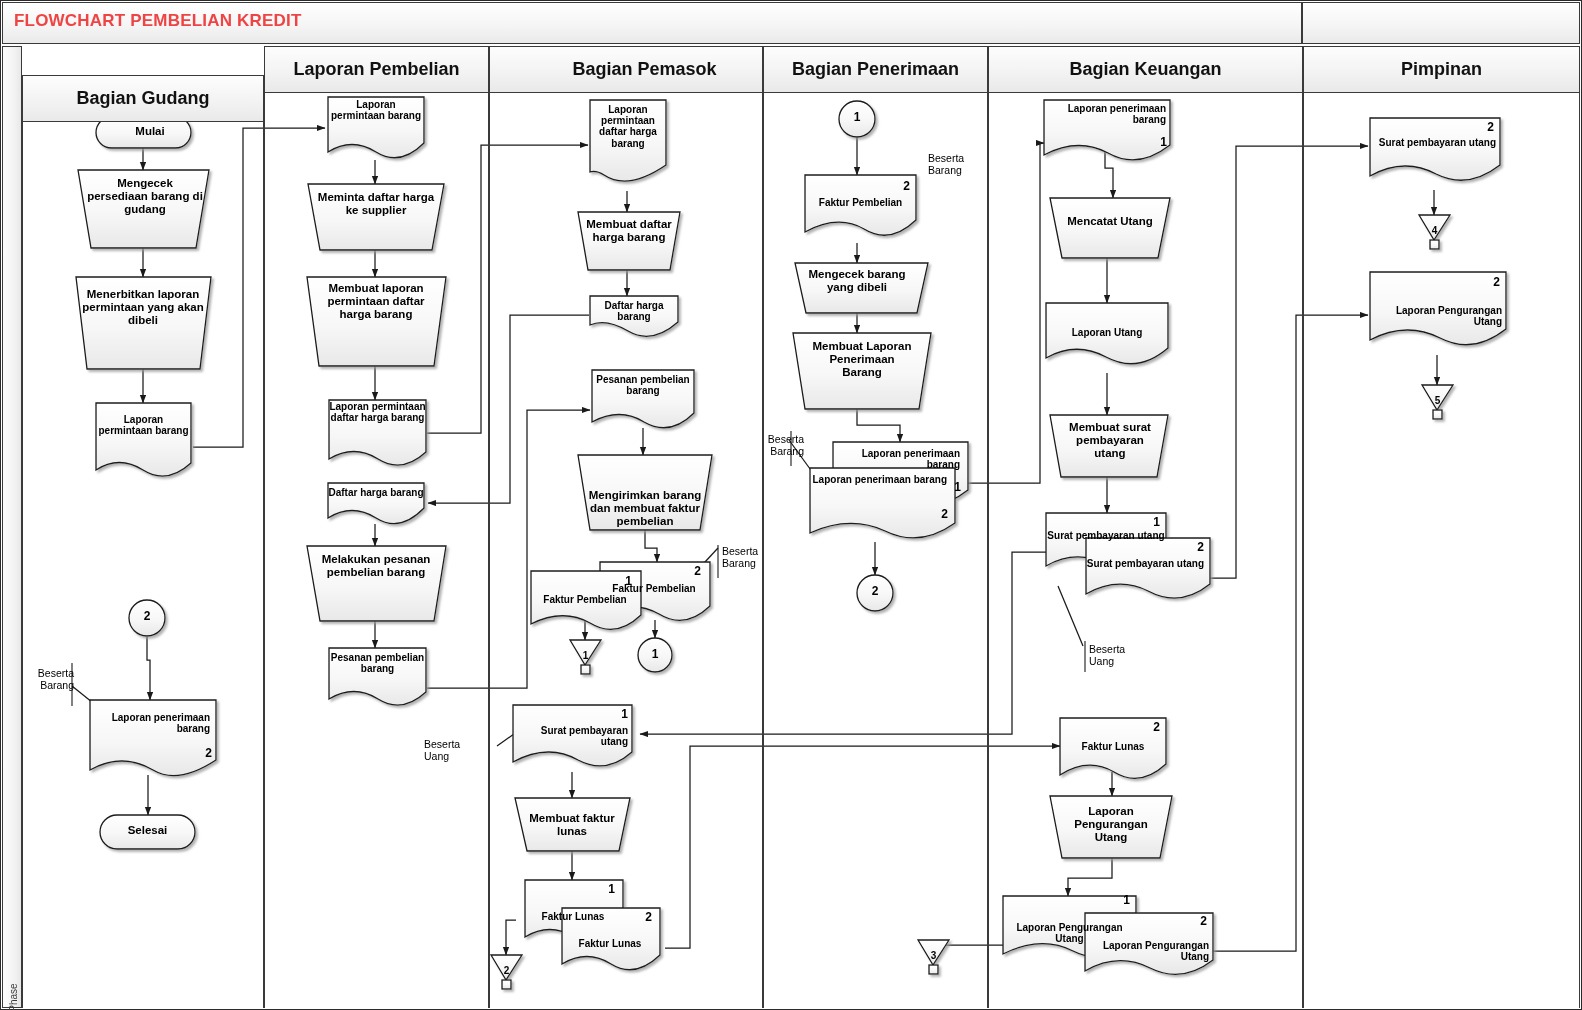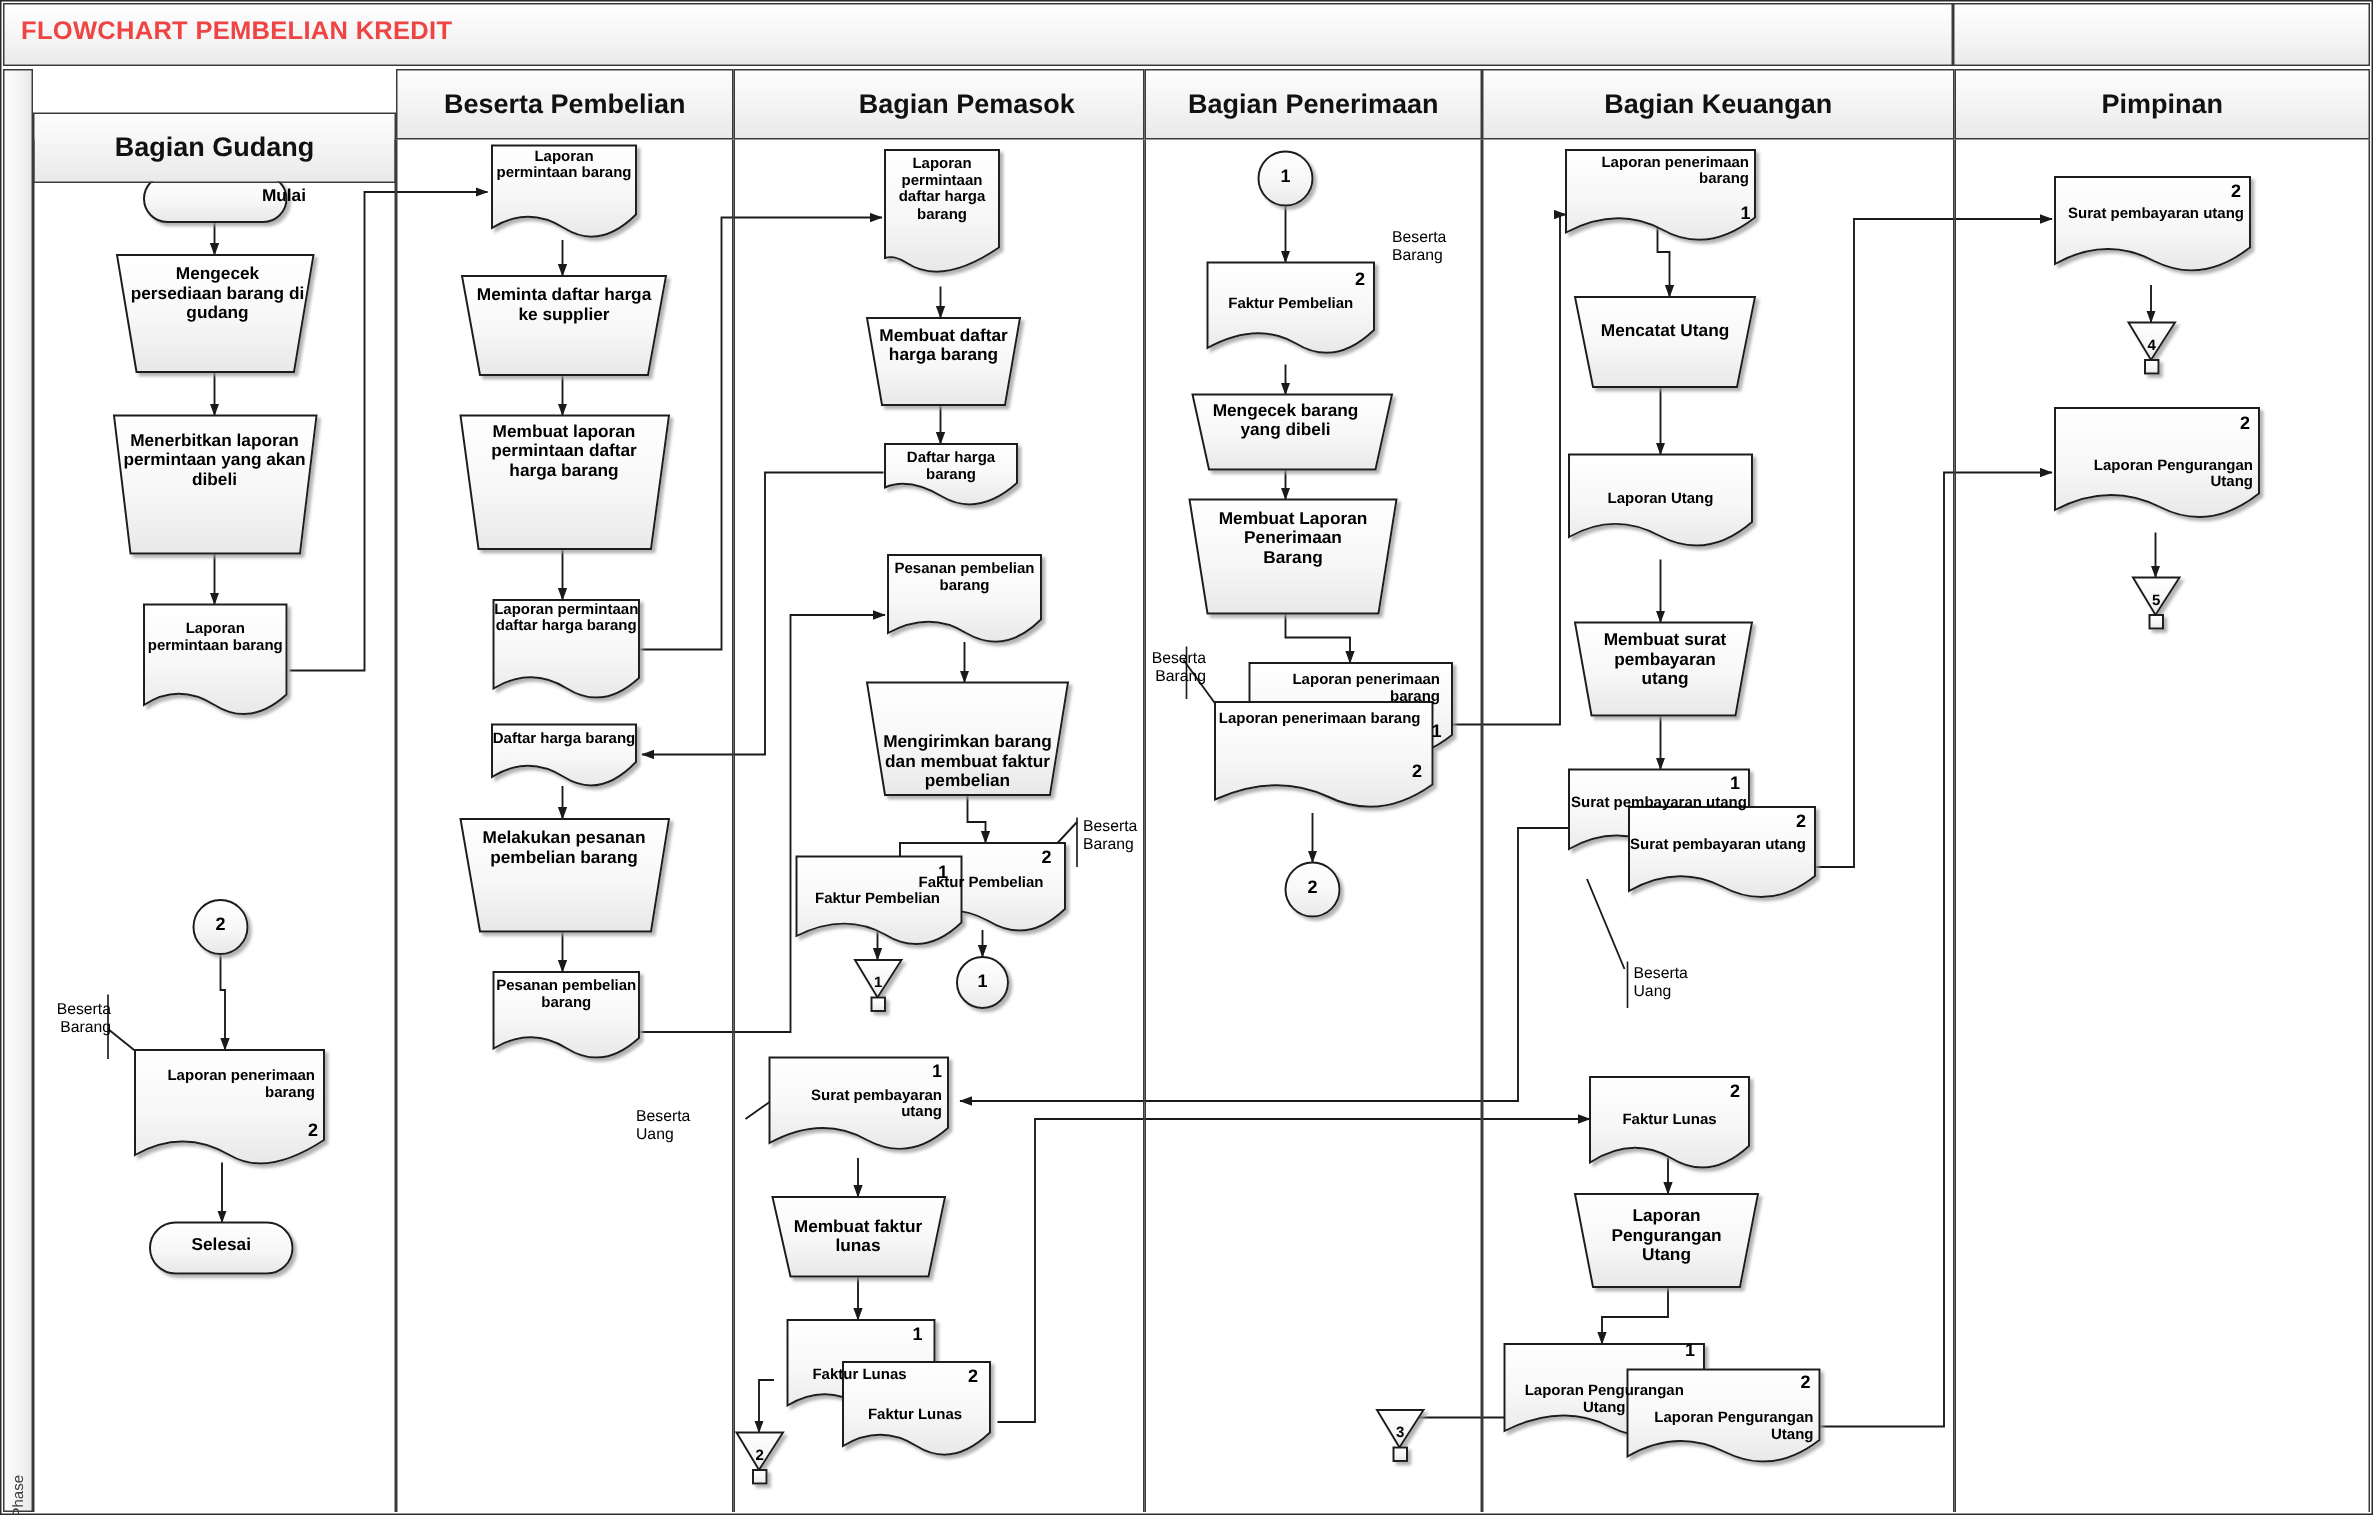--- a/index.html
+++ b/index.html
@@ -205,34 +205,34 @@
 
   <div class="title-bar"></div>
   <div class="title-bar2"></div>
   <div class="title-txt">FLOWCHART PEMBELIAN KREDIT</div>
 
   <div class="phase-col">
     <div class="phase-txt">Phase</div>
   </div>
 
   <div class="hdr" style="left:22px;width:242px;margin-top:29px;">Bagian Gudang</div>
-  <div class="hdr" style="left:264px;width:225px;">Beserta Pembelian</div>
+  <div class="hdr" style="left:264px;width:225px;">Laporan Pembelian</div>
   <div class="hdr" style="left:489px;width:274px;padding-left:37px;">Bagian Pemasok</div>
   <div class="hdr" style="left:763px;width:225px;">Bagian Penerimaan</div>
   <div class="hdr" style="left:988px;width:315px;">Bagian Keuangan</div>
   <div class="hdr" style="left:1303px;width:277px;">Pimpinan</div>
 
   <div class="lane" style="left:22px;width:242px;"></div>
   <div class="lane" style="left:264px;width:225px;"></div>
   <div class="lane" style="left:489px;width:274px;"></div>
   <div class="lane" style="left:763px;width:225px;"></div>
   <div class="lane" style="left:988px;width:315px;"></div>
   <div class="lane" style="left:1303px;width:277px;"></div>
 
-  <div class="lbl t-term" style="left:96px;top:125px;width:108px;text-align:right;">Mulai</div>
+  <div class="lbl t-term" style="left:96px;top:125px;width:108px;">Mulai</div>
   <div class="lbl t-proc" style="left:86px;top:177px;width:118px;">Mengecek persediaan barang di gudang</div>
   <div class="lbl t-proc" style="left:78px;top:288px;width:130px;">Menerbitkan laporan permintaan yang akan dibeli</div>
   <div class="lbl t-doc" style="left:96px;top:414px;width:95px;">Laporan permintaan barang</div>
   <div class="lbl t-conn" style="left:129px;top:610px;width:36px;">2</div>
   <div class="lbl t-note" style="left:22px;top:667px;width:52px;text-align:right;font-weight:normal;">Beserta Barang</div>
   <div class="lbl t-doc" style="left:92px;top:712px;width:122px;text-align:right;padding-right:4px;box-sizing:border-box;">Laporan penerimaan barang</div>
   <div class="lbl t-num" style="left:92px;top:747px;width:120px;text-align:right;">2</div>
   <div class="lbl t-term" style="left:100px;top:824px;width:95px;">Selesai</div>
 
   <div class="lbl t-doc" style="left:328px;top:99px;width:96px;">Laporan permintaan barang</div>

